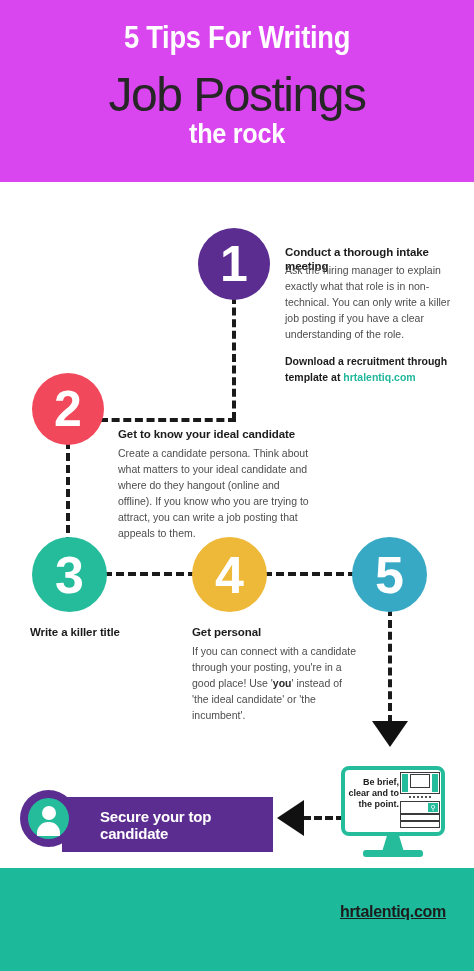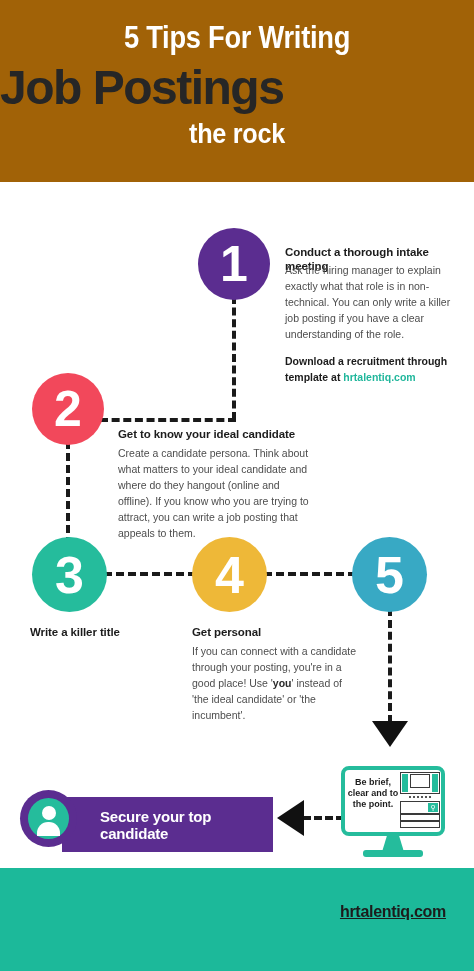--- a/index.html
+++ b/index.html
@@ -18,44 +18,45 @@
     overflow: hidden;
   }
 
   
   .header {
     position: absolute;
     left: 0;
     top: 0;
     width: 474px;
     height: 182px;
-    background: #a16207;
+    background: #d946ef;
   }
   .header-line1 {
     position: absolute;
     left: 0;
     top: 22px;
     width: 474px;
     text-align: center;
     color: #ffffff;
     font-size: 31px;
     font-weight: bold;
     letter-spacing: -0.3px;
     line-height: 1;
     font-family: "Liberation Sans Narrow", "Liberation Sans", sans-serif;
     transform: scaleX(0.88);
   }
   .header-line2 {
     position: absolute;
     left: 0;
-    top: 64px;
-    width: 474px;
+    top: 71px;
+    width: 474px;
+    text-align: center;
     color: #262626;
     font-size: 48px;
-    font-weight: bold;
+    font-weight: normal;
     letter-spacing: -1.5px;
     line-height: 1;
   }
   .header-line3 {
     position: absolute;
     left: 0;
     top: 120px;
     width: 474px;
     text-align: center;
     color: #ffffff;
@@ -272,21 +273,21 @@
     height: 7px;
     border-radius: 3px;
     background: #25BC9C;
     z-index: 3;
   }
   .monitor-text {
     position: absolute;
     left: 347px;
     top: 777px;
     width: 52px;
-    text-align: center;
+    text-align: right;
     color: #1c1c1c;
     font-size: 9px;
     font-weight: bold;
     font-family: "Liberation Sans Narrow", "Liberation Sans", sans-serif;
     line-height: 11px;
     z-index: 4;
   }
   .screen-top {
     position: absolute;
     left: 400px;

